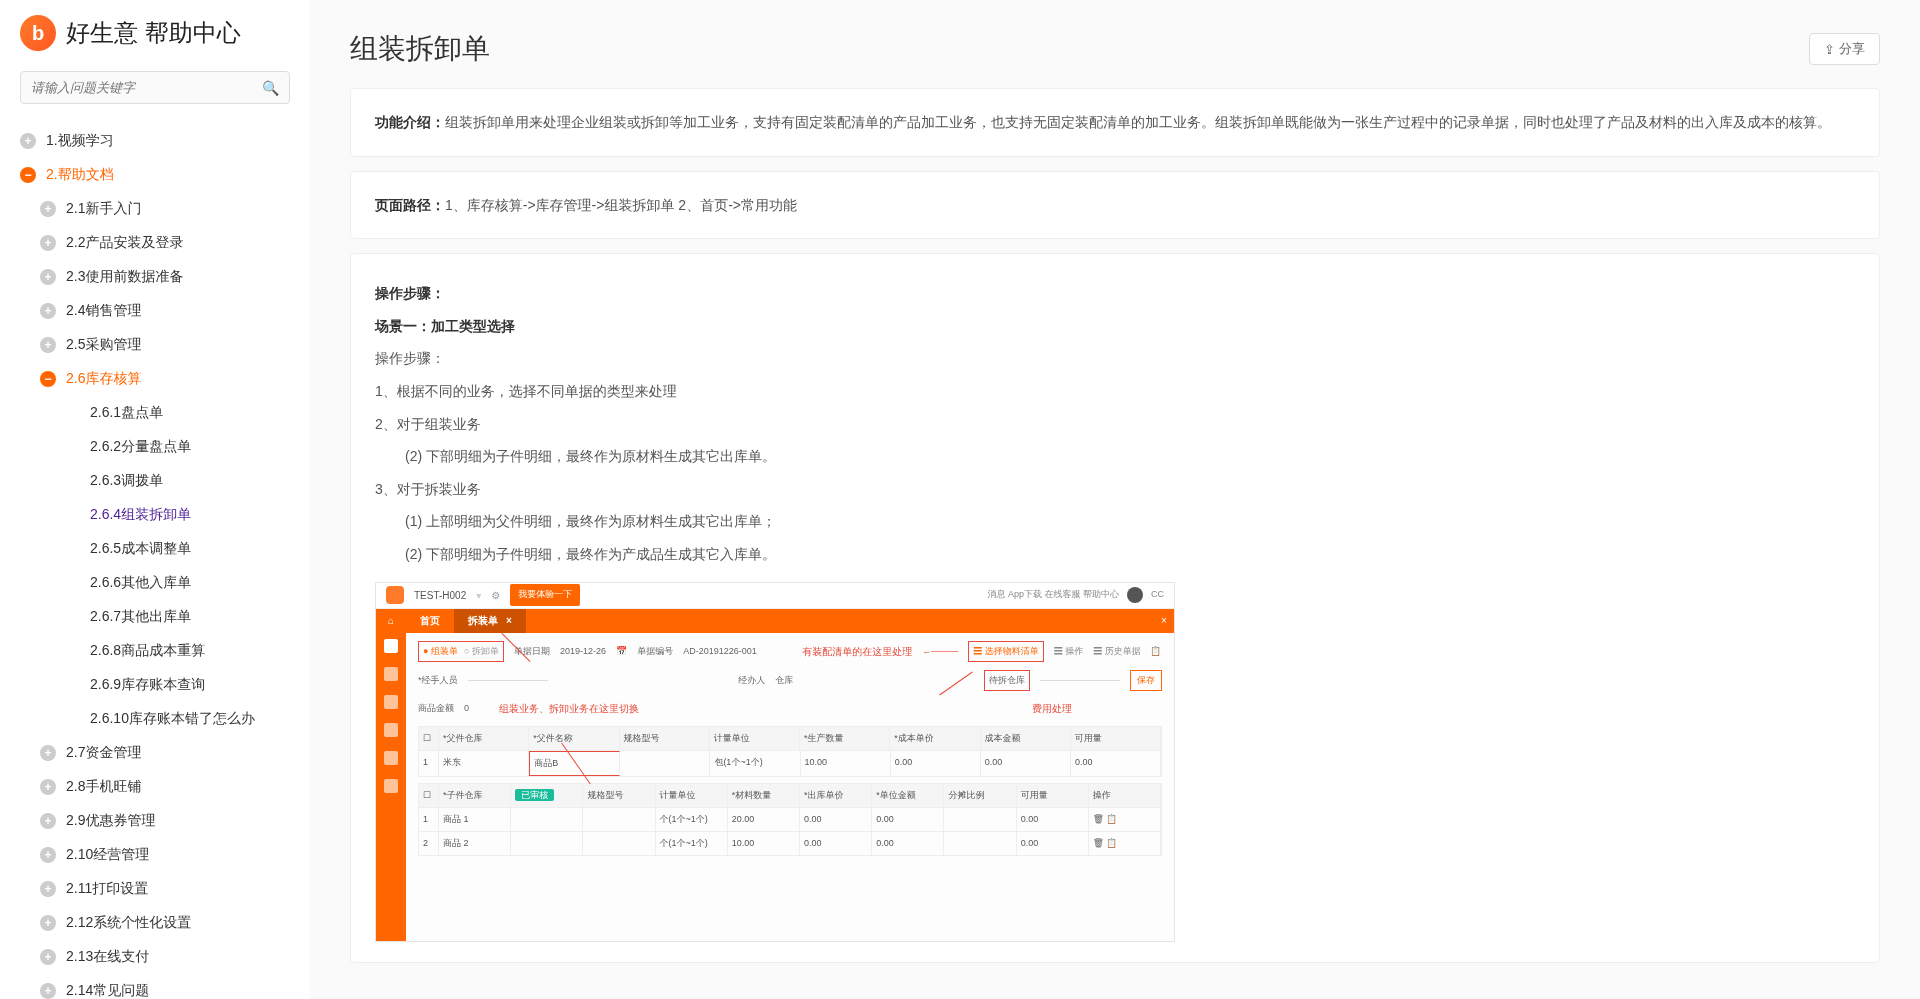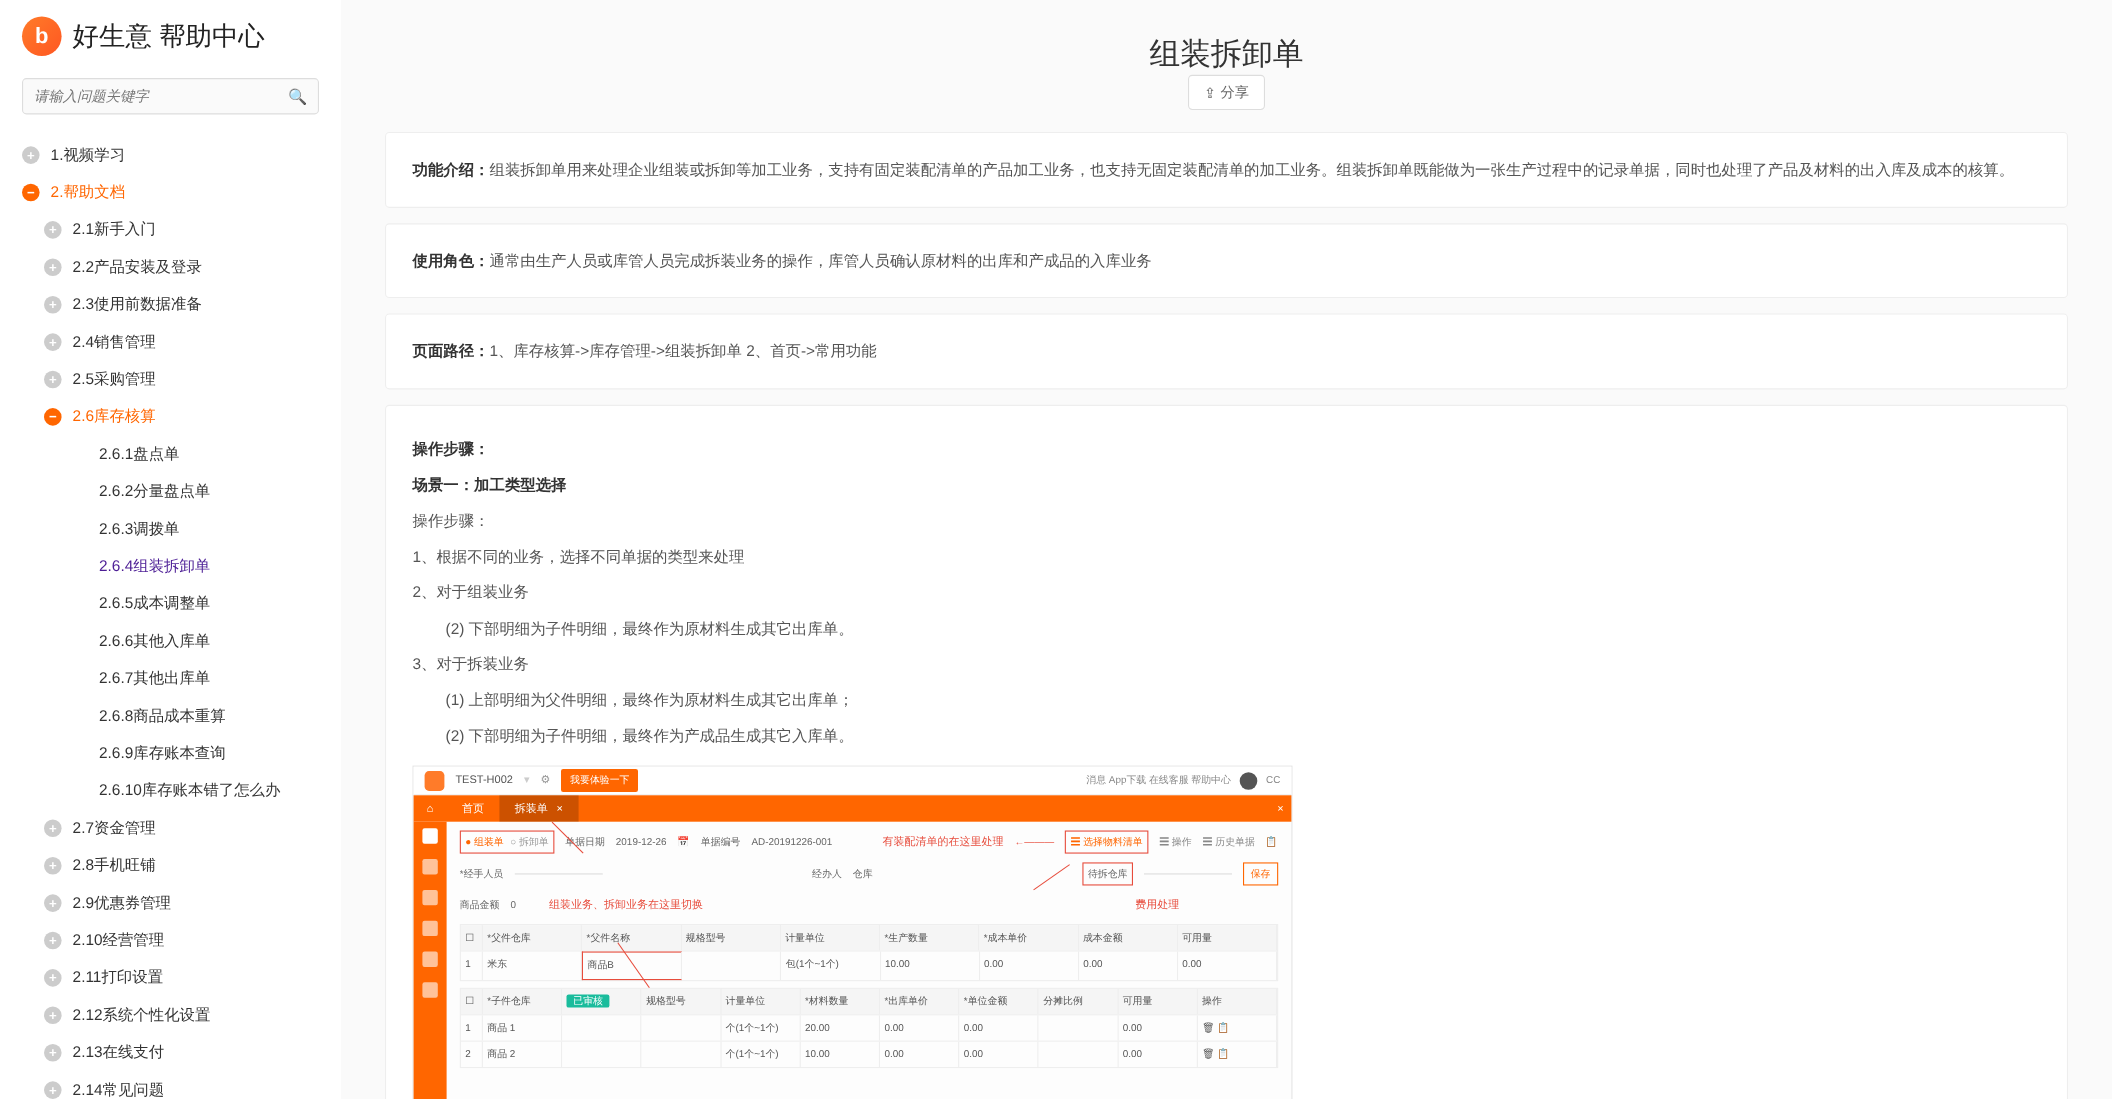--- a/index.html
+++ b/index.html
@@ -13,33 +13,33 @@
 .search-input { width: 100%; padding: 8px 30px 8px 10px; border: 1px solid #ddd; border-radius: 4px; font-size: 13px; background: #fafafa; font-style: italic; }
 .search-icon { position: absolute; right: 10px; top: 50%; transform: translateY(-50%); color: #999; font-size: 14px; }
 .nav-item { display: flex; align-items: center; padding: 8px 0; cursor: pointer; color: #333; }
 .nav-item.indent1 { padding-left: 20px; }
 .nav-item.indent3 { padding-left: 70px; }
 .nav-item.active { color: #4c1d95; }
 .nav-item.orange { color: #ff6600; }
 .expand-icon { width: 16px; height: 16px; border-radius: 50%; display: inline-flex; align-items: center; justify-content: center; margin-right: 10px; font-size: 12px; background: #ccc; color: #fff; line-height: 1; font-weight: bold; }
 .expand-icon.open { background: #ff6600; }
 .main { flex: 1; padding: 30px 40px; background: #fafafa; }
-.header-row { display: flex; justify-content: space-between; align-items: center; margin-bottom: 20px; flex-direction: column; }
+.header-row { display: flex; justify-content: space-between; align-items: center; margin-bottom: 20px; }
 .page-title { font-size: 28px; font-weight: 500; color: #333; }
 .share-btn { padding: 6px 14px; border: 1px solid #ddd; border-radius: 4px; background: #fff; color: #666; font-size: 13px; cursor: pointer; display: flex; align-items: center; gap: 4px; }
 .card { background: #fff; border: 1px solid #eee; border-radius: 4px; padding: 20px 24px; margin-bottom: 14px; line-height: 1.9; color: #555; }
 .card b { color: #333; font-weight: 600; }
 .card p { margin: 6px 0; }
 .card .indent { padding-left: 30px; }
 .mock-img { width: 800px; height: 360px; margin-top: 14px; border: 1px solid #e5e5e5; background: #fdfdfd; position: relative; font-size: 10px; }
 .mock-topbar { height: 26px; background: #fff; display: flex; align-items: center; padding: 0 10px; border-bottom: 1px solid #eee; justify-content: space-between; }
 .mock-logo { width: 18px; height: 18px; border-radius: 4px; background: #ff7b29; }
 .mock-orange-btn { background: #ff6600; color: #fff; padding: 2px 8px; border-radius: 2px; font-size: 9px; text-align: right; }
 .mock-tablike { height: 24px; background: #ff6600; display: flex; align-items: center; }
-.mock-tab { padding: 0 14px; color: #fff; font-size: 10px; height: 100%; display: flex; align-items: center; }
+.mock-tab { padding: 0 14px; color: #fff; font-size: 10px; height: 100%; display: flex; align-items: center; font-weight: bold; }
 .mock-tab.dark { background: rgba(0,0,0,0.2); }
 .mock-body { display: flex; height: calc(100% - 50px); }
 .mock-side { width: 30px; background: #ff6600; display: flex; flex-direction: column; align-items: center; padding-top: 6px; gap: 14px; }
 .mock-side-icon { width: 14px; height: 14px; background: rgba(255,255,255,0.6); border-radius: 2px; }
 .mock-side-icon.active { background: #fff; }
 .mock-content { flex: 1; padding: 8px 12px; position: relative; }
 .mock-row { display: flex; align-items: center; gap: 10px; margin-bottom: 8px; font-size: 9px; color: #666; }
 .red-border { border: 1px solid #e74c3c; padding: 1px 4px; }
 .red-text { color: #e74c3c; font-size: 10px; }
 .mock-table { border: 1px solid #eee; font-size: 9px; }
@@ -166,23 +166,20 @@
       <button class="share-btn">
         <span>⇪</span>
         <span>分享</span>
       </button>
     </div>
 
     <div class="card">
       <b>功能介绍：</b><span>组装拆卸单用来处理企业组装或拆卸等加工业务，支持有固定装配清单的产品加工业务，也支持无固定装配清单的加工业务。组装拆卸单既能做为一张生产过程中的记录单据，同时也处理了产品及材料的出入库及成本的核算。</span>
     </div>
     <div class="card">
-      <b>使用角色：</b><span>通常由生产人员或库管人员完成拆装业务的操作，库管人员确认原材料的出库和产成品的入库业务</span>
-    </div>
-    <div class="card">
       <b>页面路径：</b><span>1、库存核算-&gt;库存管理-&gt;组装拆卸单 2、首页-&gt;常用功能</span>
     </div>
 
     <div class="card">
       <p><b>操作步骤：</b></p>
       <p><b>场景一：加工类型选择</b></p>
       <p>操作步骤：</p>
       <p>1、根据不同的业务，选择不同单据的类型来处理</p>
       <p>2、对于组装业务</p>
       <p class="indent">(2) 下部明细为子件明细，最终作为原材料生成其它出库单。</p>

